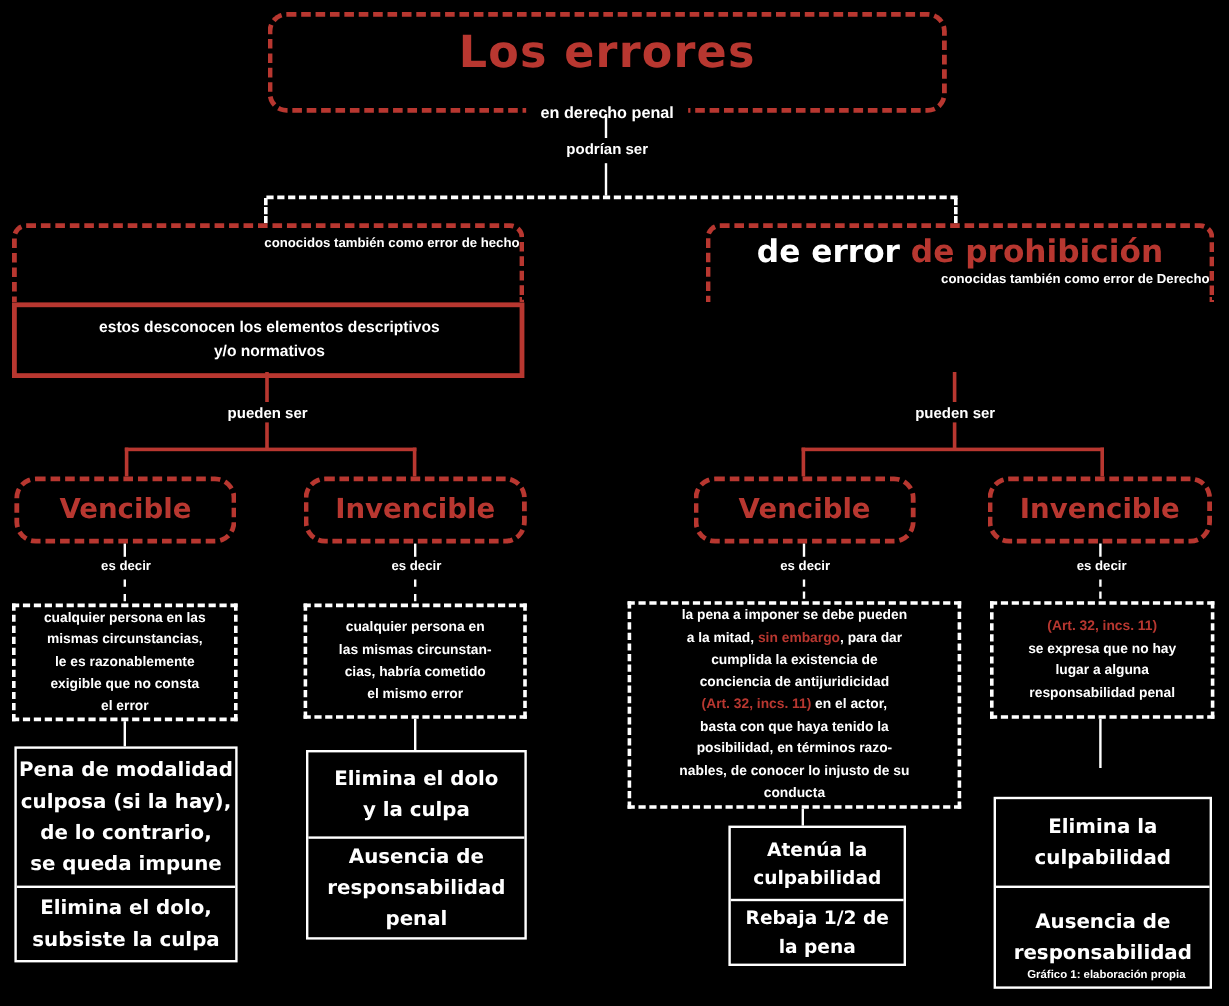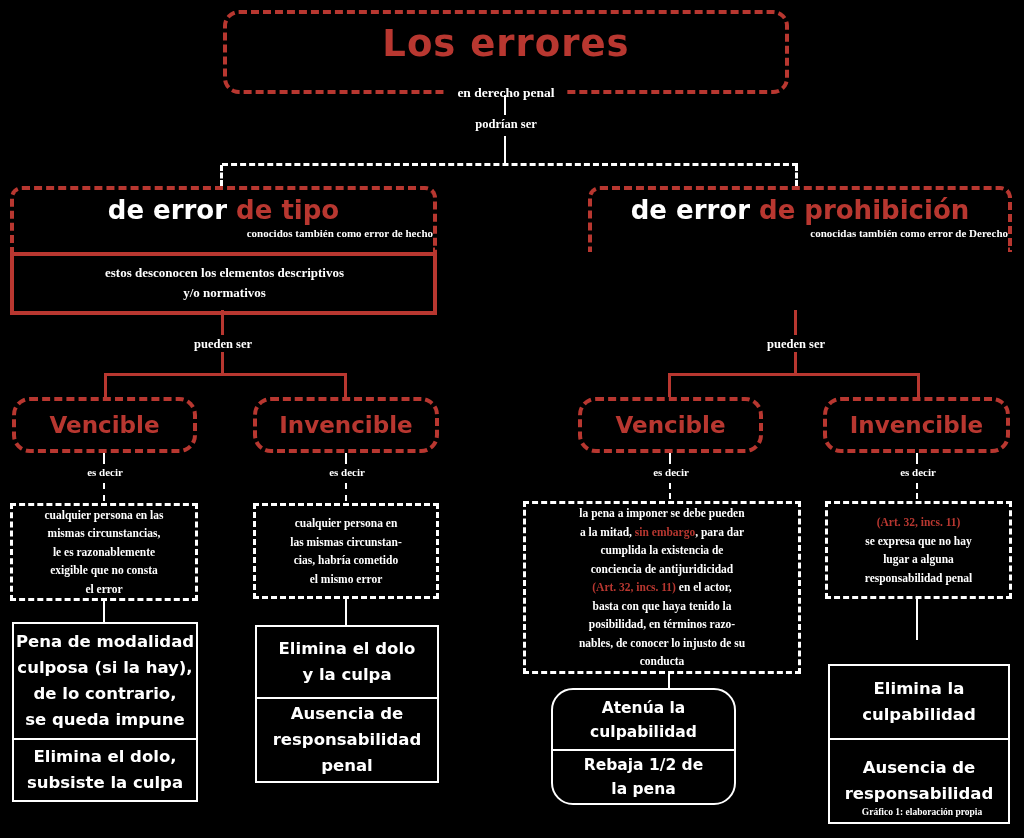--- a/index.html
+++ b/index.html
@@ -1,18 +1,18 @@
 <!DOCTYPE html>
 <html><head>
 <meta charset="utf-8">
 <style>
   html,body{margin:0;padding:0;background:#000;}
   #stage{position:relative;width:1024px;height:838px;background:#000;overflow:hidden;
          font-family:"DejaVu Sans",sans-serif;}
-  .mono{font-family:Liberation Serif, serif;font-weight:bold;}
+  .mono{font-family:Liberation Sans, sans-serif;font-weight:bold;}
   .sans{font-family:"DejaVu Sans",sans-serif;font-weight:bold;}
   .white{color:#fff;}
   .red{color:#b83730;}
   .preline{white-space:pre-line;}
 
   
   .vline{position:absolute;width:2px;background:#fff;}
   .vline-red{position:absolute;width:3px;background:#b83730;}
   .hline-red{position:absolute;height:3px;background:#b83730;}
   .hline-dash{position:absolute;height:0;border-top:3px dashed #fff;}
@@ -70,21 +70,20 @@
 
   <div class="vline" style="left:504px;top:95px;height:20px;"></div>
   <div class="connlabel mono white" style="left:506px;top:117px;">podrían ser</div>
   <div class="vline" style="left:504px;top:136px;height:27px;"></div>
   <div class="hline-dash" style="left:222px;top:163px;width:576px;"></div>
   <div class="vdash" style="left:220px;top:165px;height:21px;"></div>
   <div class="vdash" style="left:795px;top:165px;height:21px;"></div>
 
   <div class="branch" style="left:10px;top:186px;width:427px;">
     <div class="branch-upper">
-      <div class="branch-title sans"><span class="white">de error </span><span class="red">de tipo</span></div>
       <div class="branch-sub mono white">conocidos también como error de hecho</div>
     </div>
     <div class="branch-lower mono white preline">estos desconocen los elementos descriptivos
 y/o normativos</div>
   </div>
 
   <div class="branch" style="left:588px;top:186px;width:424px;">
     <div class="branch-upper">
       <div class="branch-title sans"><span class="white">de error </span><span class="red">de prohibición</span></div>
       <div class="branch-sub mono white">conocidas también como error de Derecho</div>
@@ -167,21 +166,21 @@
   </div>
 
   <div class="stack" style="left:255px;top:625px;width:184px;">
     <div class="cell sans white preline" style="height:70px;">Elimina el dolo
 y la culpa</div>
     <div class="cell sans white preline" style="height:84px;">Ausencia de
 responsabilidad
 penal</div>
   </div>
 
-  <div class="stack" style="left:551px;top:688px;width:185px;border-radius:22px;">
+  <div class="stack" style="left:607px;top:688px;width:148px;">
     <div class="cell sans white preline" style="height:59px;font-size:15.5px;line-height:24px;">Atenúa la
 culpabilidad</div>
     <div class="cell sans white preline" style="height:54px;font-size:15.5px;line-height:24px;">Rebaja 1/2 de
 la pena</div>
   </div>
 
   <div class="stack" style="left:828px;top:664px;width:182px;">
     <div class="cell sans white preline" style="height:72px;">Elimina la
 culpabilidad</div>
     <div class="cell sans white preline" style="height:84px;">Ausencia de

